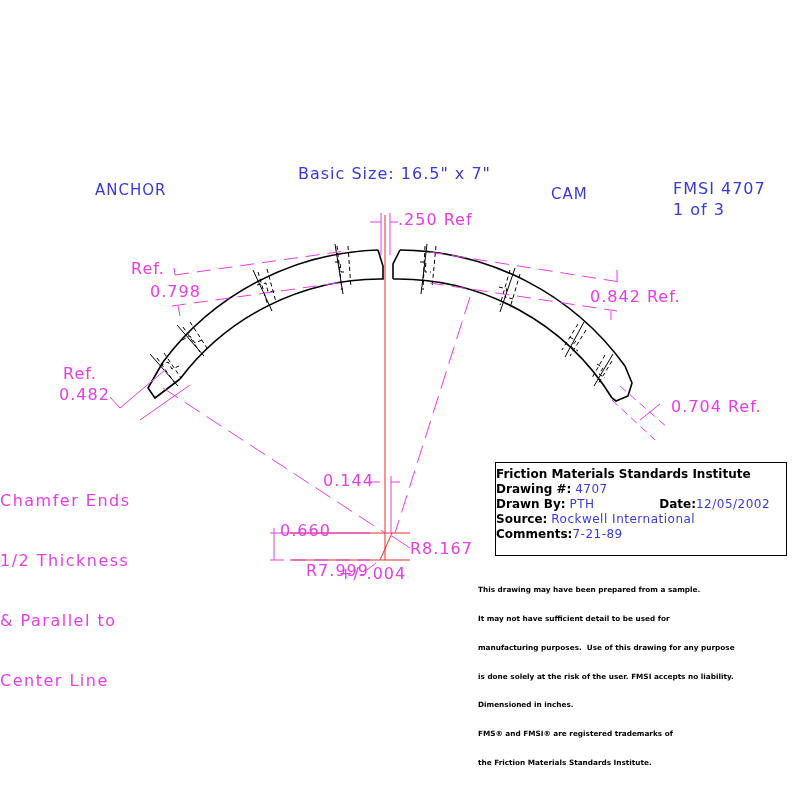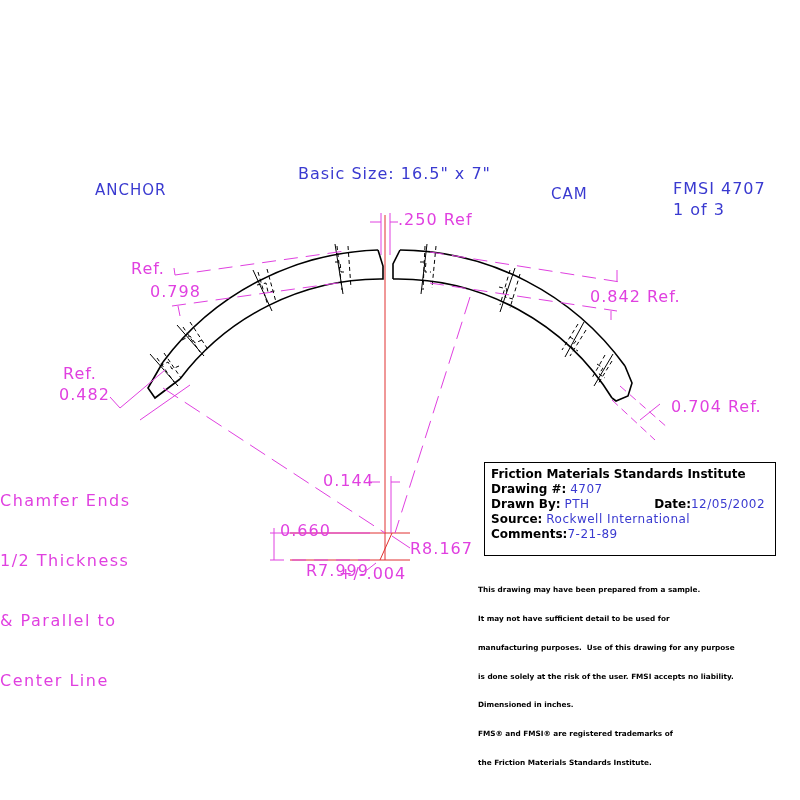--- a/index.html
+++ b/index.html
@@ -5,22 +5,22 @@
   html, body { margin: 0; padding: 0; background: #ffffff; }
   body { width: 800px; height: 800px; position: relative; overflow: hidden; font-family: "DejaVu Sans Mono", monospace; }
   .abs { position: absolute; white-space: pre; line-height: 1; }
   .blue { color: #3a3ad0; }
   .mag { color: #e040e0; }
   .lbl-lg { font-family: "DejaVu Sans", sans-serif; font-size: 16px; letter-spacing: 1px; }
   .lbl-md { font-family: "DejaVu Sans", sans-serif; font-size: 15px; letter-spacing: 1px; }
   .note { font-family: "DejaVu Sans", sans-serif; font-size: 16px; line-height: 20px; letter-spacing: 1.5px; color: #e040e0; }
   svg { position: absolute; left: 0; top: 0; }
   .title-block {
-    position: absolute; left: 484px; top: 462px; width: 292px; height: 94px;
-    border: 1.5px solid #000; box-sizing: border-box; padding: 4px 6px;
+    position: absolute; left: 495px; top: 462px; width: 292px; height: 94px;
+    border: 1.5px solid #000; box-sizing: border-box; padding: 4px 0;
     font-family: "DejaVu Sans", sans-serif; font-size: 12px; line-height: 15px; color: #000;
   }
   .title-block .row { white-space: nowrap; }
   .title-block .k { font-weight: bold; }
   .title-block .v { color: #3a3ad0; font-weight: normal; letter-spacing: 0.5px; }
   .disclaimer {
     position: absolute; left: 478px; top: 566px; width: 322px;
     font-family: "DejaVu Sans", sans-serif; font-size: 7.3px; line-height: 9.6px; font-weight: bold; color: #000; white-space: pre;
   }
 </style>

